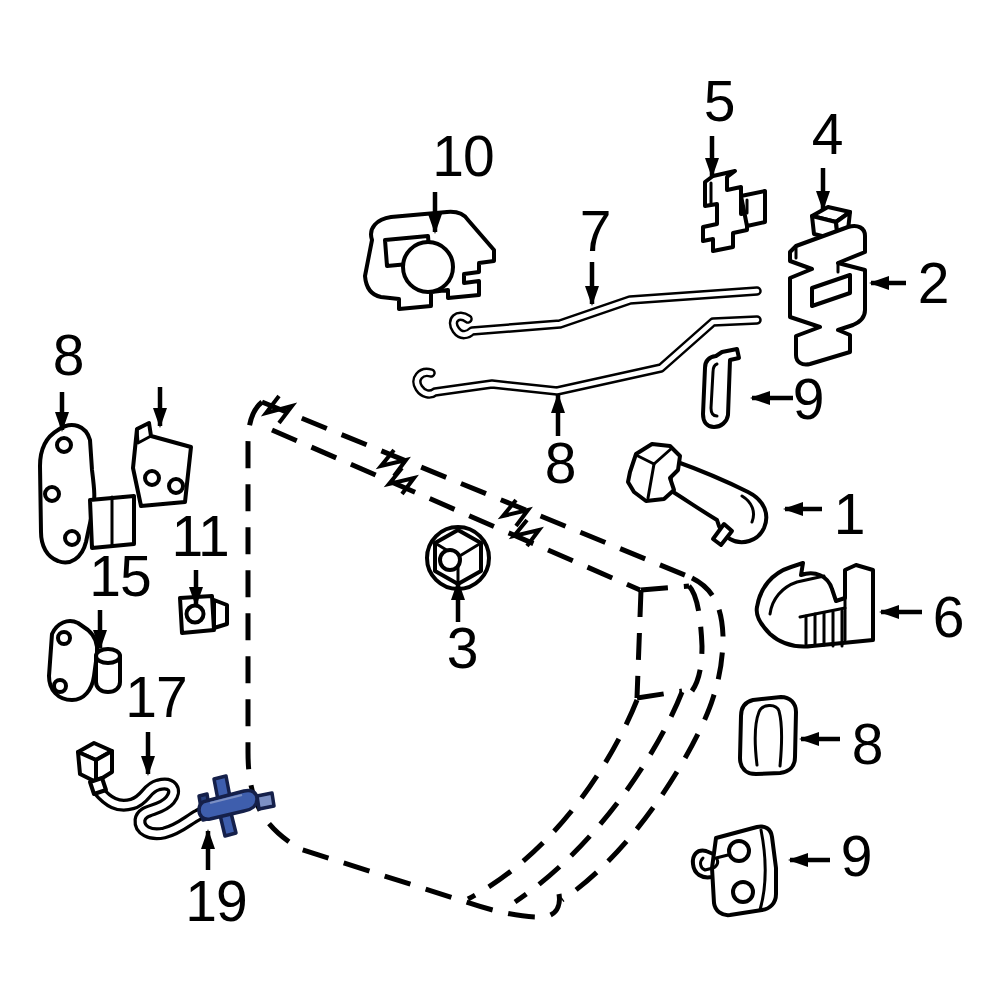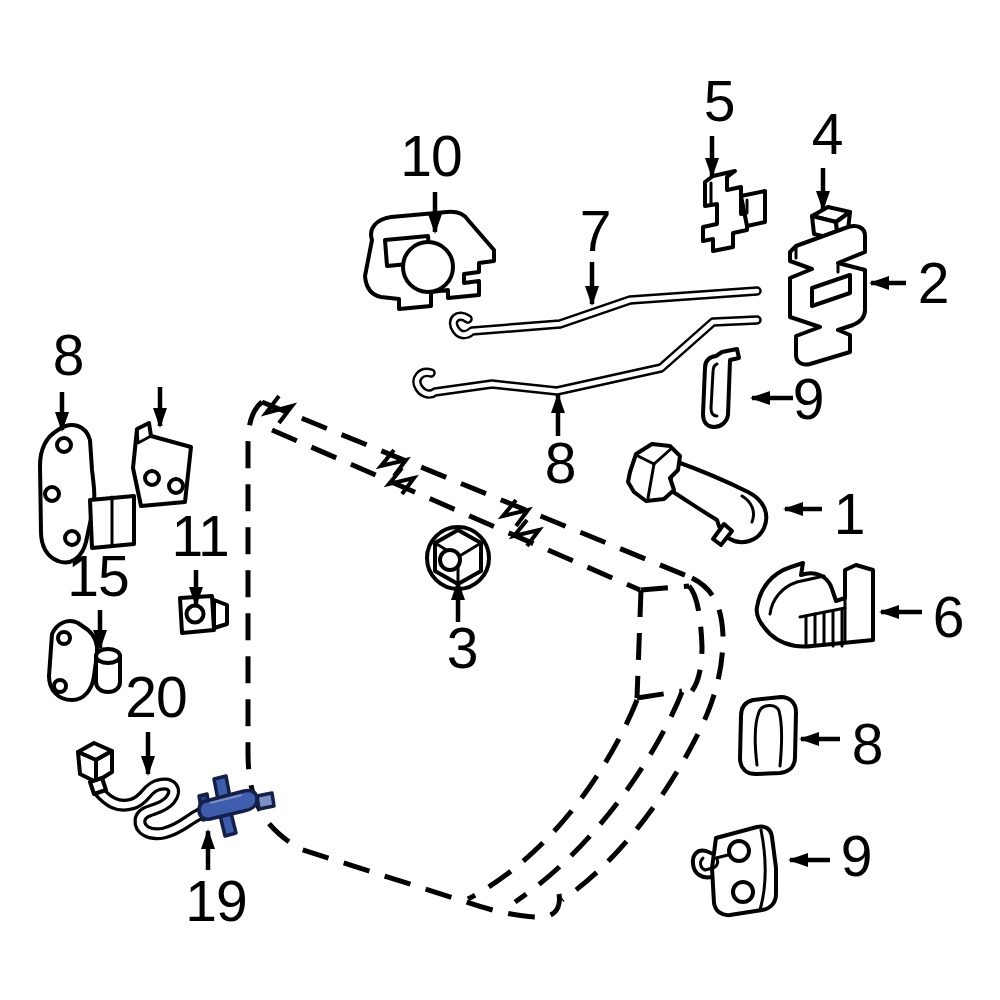--- a/index.html
+++ b/index.html
@@ -204,21 +204,21 @@
 
   <div class="callout" style="left:849px;top:514px">1</div>
   <div class="callout" style="left:933px;top:283px">2</div>
   <div class="callout" style="left:462px;top:648px">3</div>
   <div class="callout" style="left:827px;top:134px">4</div>
   <div class="callout" style="left:719px;top:101px">5</div>
   <div class="callout" style="left:948px;top:617px">6</div>
   <div class="callout" style="left:595px;top:231px">7</div>
   <div class="callout" style="left:560px;top:463px">8</div>
   <div class="callout" style="left:808px;top:399px">9</div>
-  <div class="callout" style="left:431px;top:156px">10</div>
+  <div class="callout" style="left:463px;top:156px">10</div>
   <div class="callout" style="left:200px;top:536px">11</div>
   <div class="callout" style="left:856px;top:856px">9</div>
   <div class="callout" style="left:867px;top:744px">8</div>
   <div class="callout" style="left:68px;top:355px">8</div>
-  <div class="callout" style="left:98px;top:576px">15</div>
-  <div class="callout" style="left:156px;top:697px">20</div>
+  <div class="callout" style="left:120px;top:576px">15</div>
+  <div class="callout" style="left:156px;top:697px">17</div>
   <div class="callout" style="left:216px;top:901px">19</div>
 </div>
 
 </body></html>

